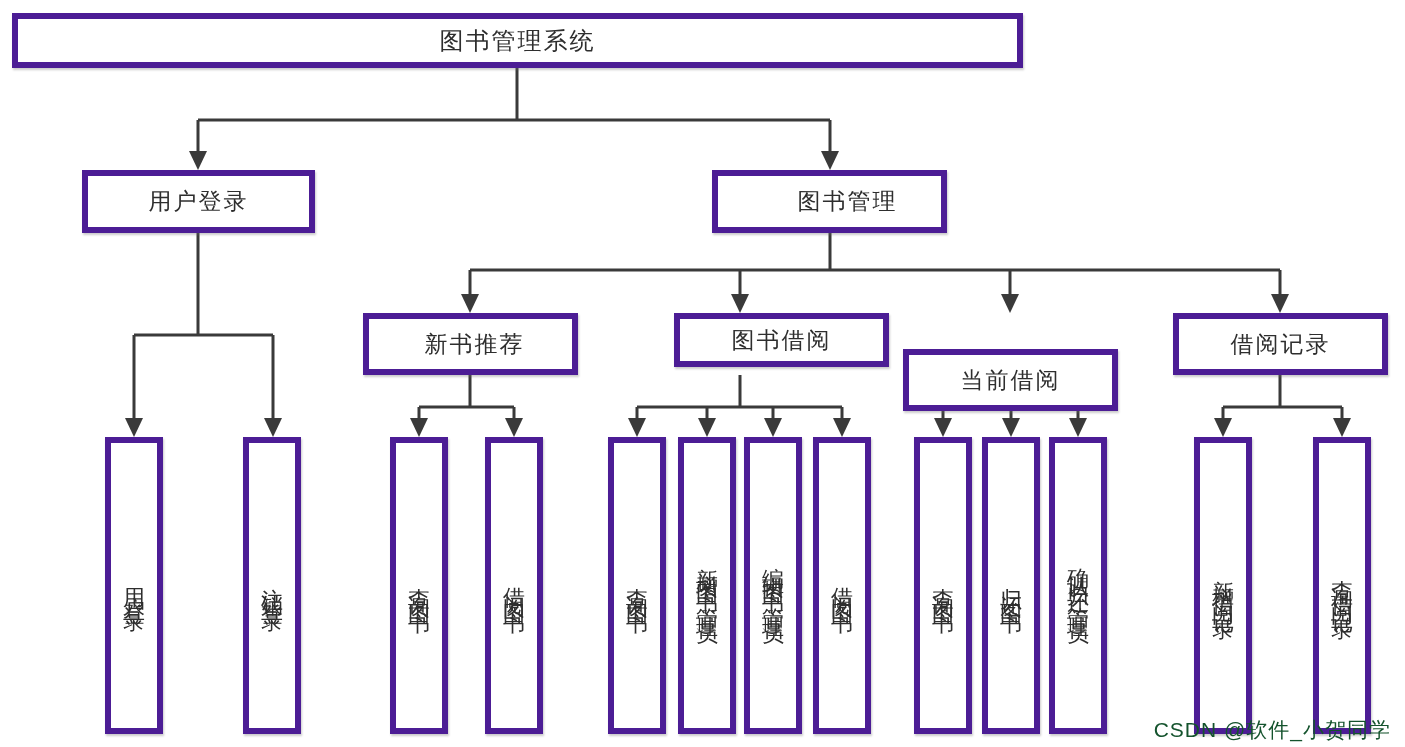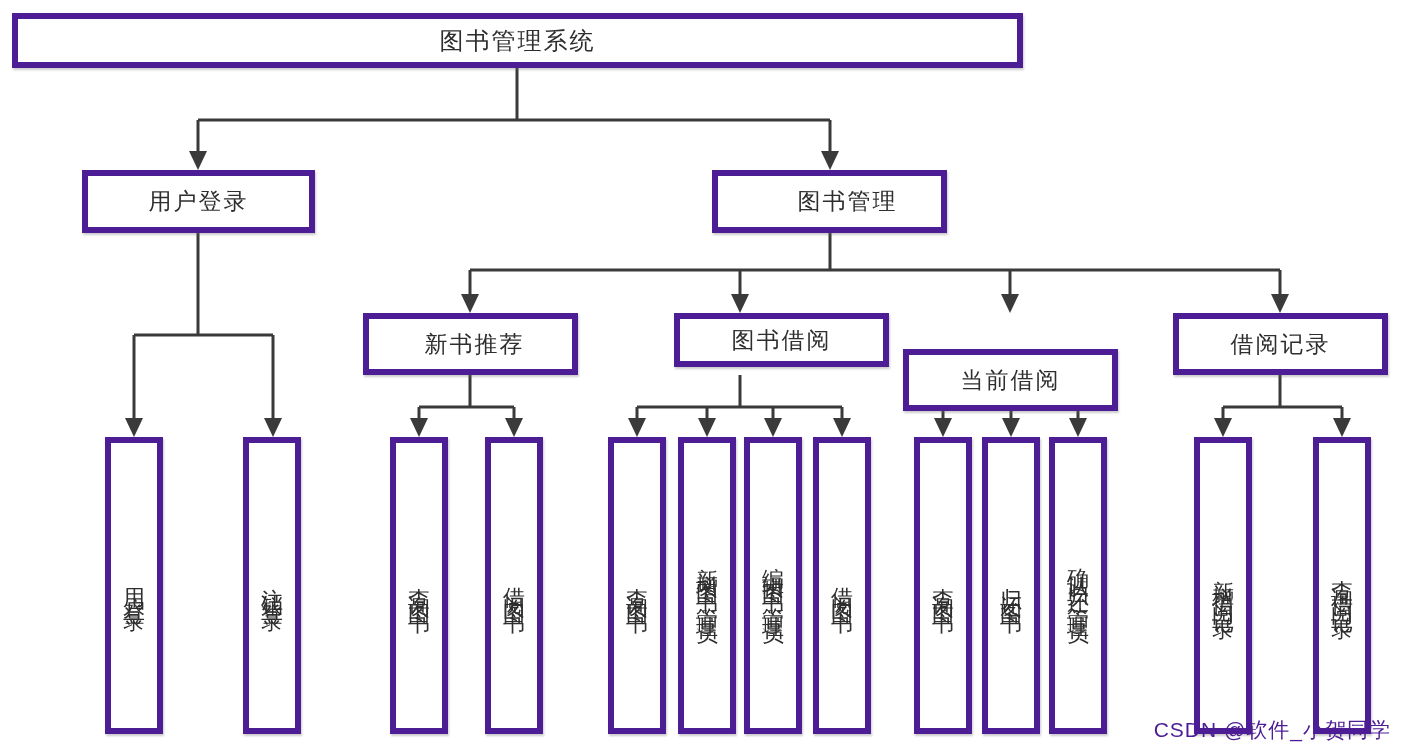--- a/index.html
+++ b/index.html
@@ -34,21 +34,21 @@
     letter-spacing: 8px;
     line-height: 1.1;
     white-space: nowrap;
   }
   .watermark {
     position: absolute;
     right: 14px;
     bottom: 3px;
     font-size: 21px;
     letter-spacing: 1px;
-    color: #4c1d95;
+    color: #14532d;
     z-index: 3;
   }
 </style>
 </head>
 <body>
 
 <div class="canvas">
 
   <svg class="connectors" width="1405" height="747" aria-hidden="true">
     <g stroke="#3a3a3a" stroke-width="3" fill="none">

